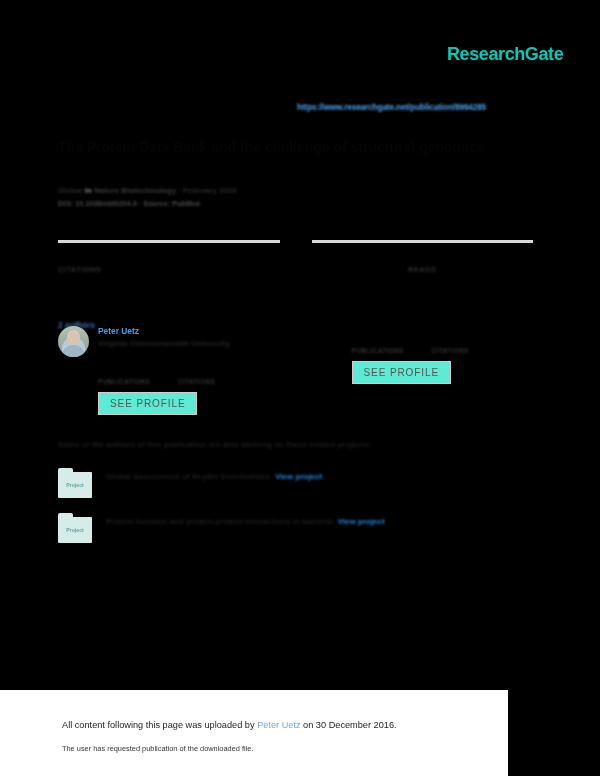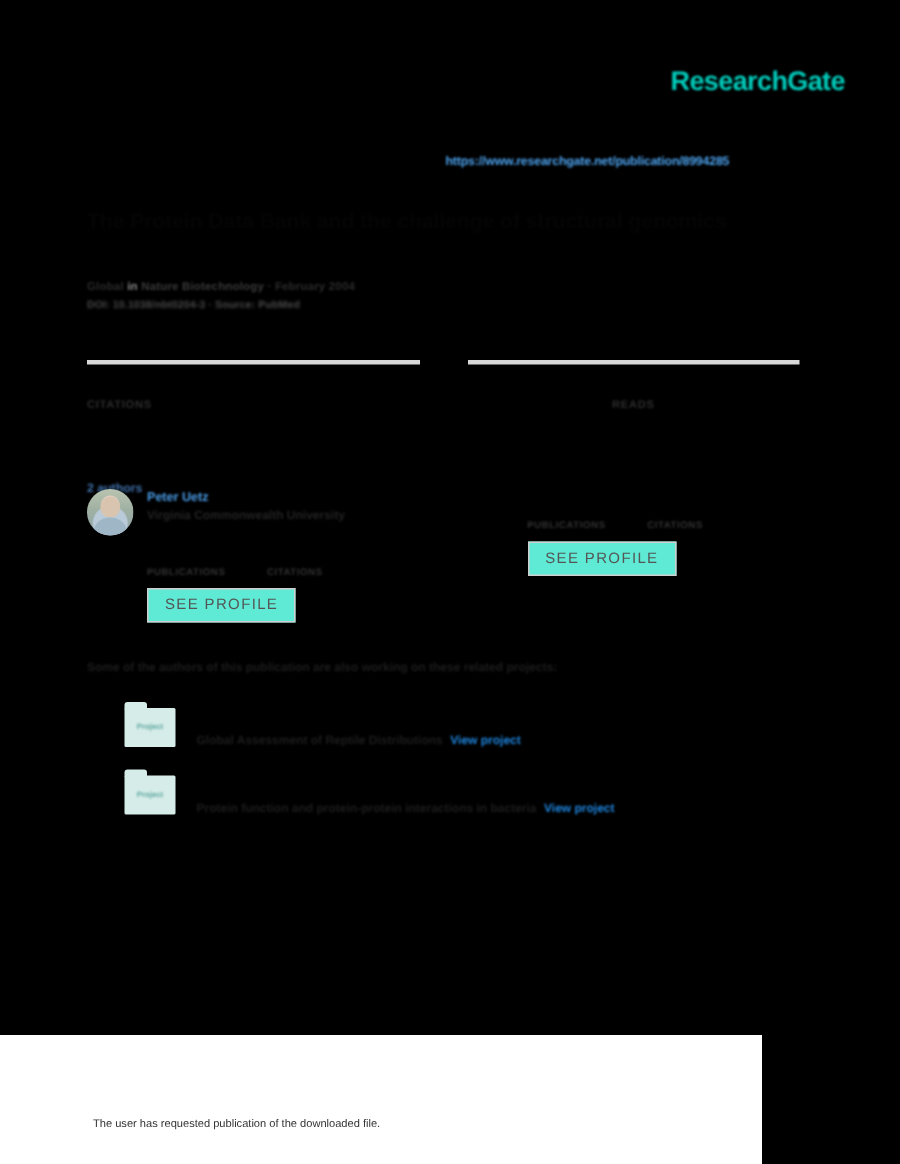--- a/index.html
+++ b/index.html
@@ -184,21 +184,21 @@
   }
 
   
   .proj-hd{
     position:absolute;left:58px;top:440px;
     font-size:8px;font-weight:bold;color:#1d1d1d;
     filter:blur(0.8px);white-space:nowrap;
   }
   .proj{
     position:absolute;left:58px;
-    display:flex;align-items:flex-end;margin-left:25px;
+    display:flex;align-items:flex-start;
   }
   .proj.p1{top:472px;}
   .proj.p2{top:517px;}
   .proj-icon{
     width:34px;height:26px;flex:0 0 auto;
     background:#d6ece9;
     position:relative;
     margin-right:14px;
     border-radius:1px;
   }
@@ -324,16 +324,21 @@
 
   <div class="proj p2">
     <div class="proj-icon">
       <span class="pt">Project</span>
     </div>
     <div class="proj-txt">Protein function and protein-protein interactions in bacteria</div>
     <div class="proj-txt proj-link">View project</div>
   </div>
 
   <div class="footer">
+    <div class="f1">
+      <span>All content following this page was uploaded by</span>
+      <a href="#">Peter Uetz</a>
+      <span>on 30 December 2016.</span>
+    </div>
     <div class="f2">The user has requested publication of the downloaded file.</div>
   </div>
 
 </div>
 
 </body></html>

